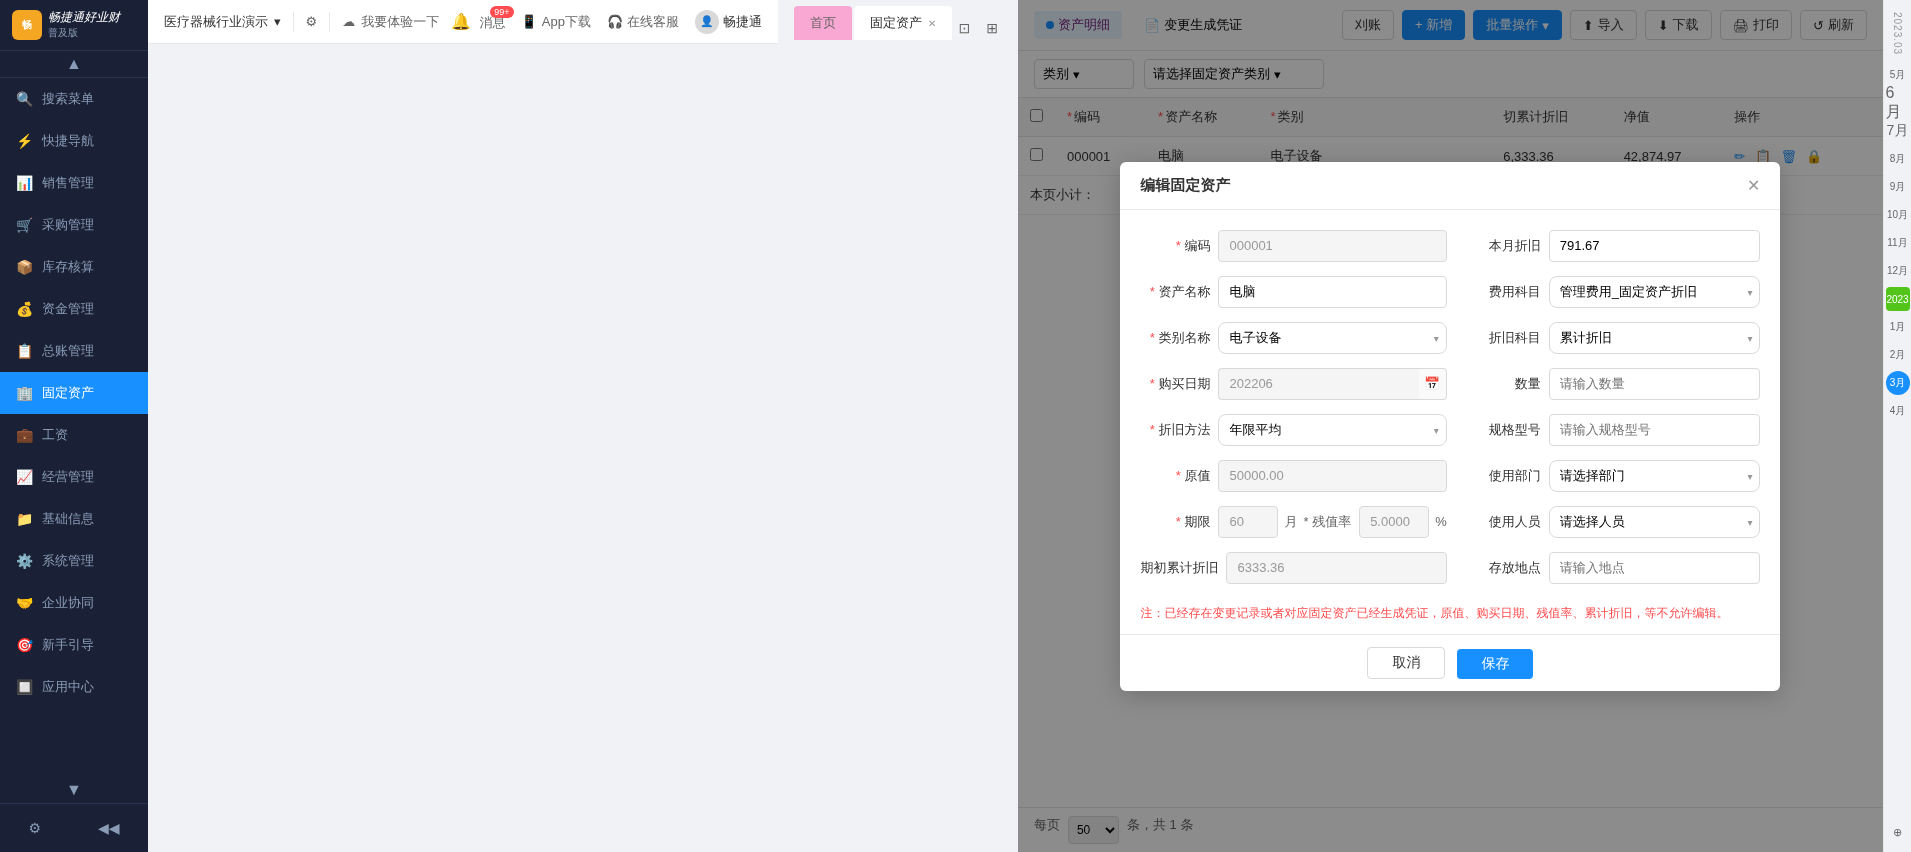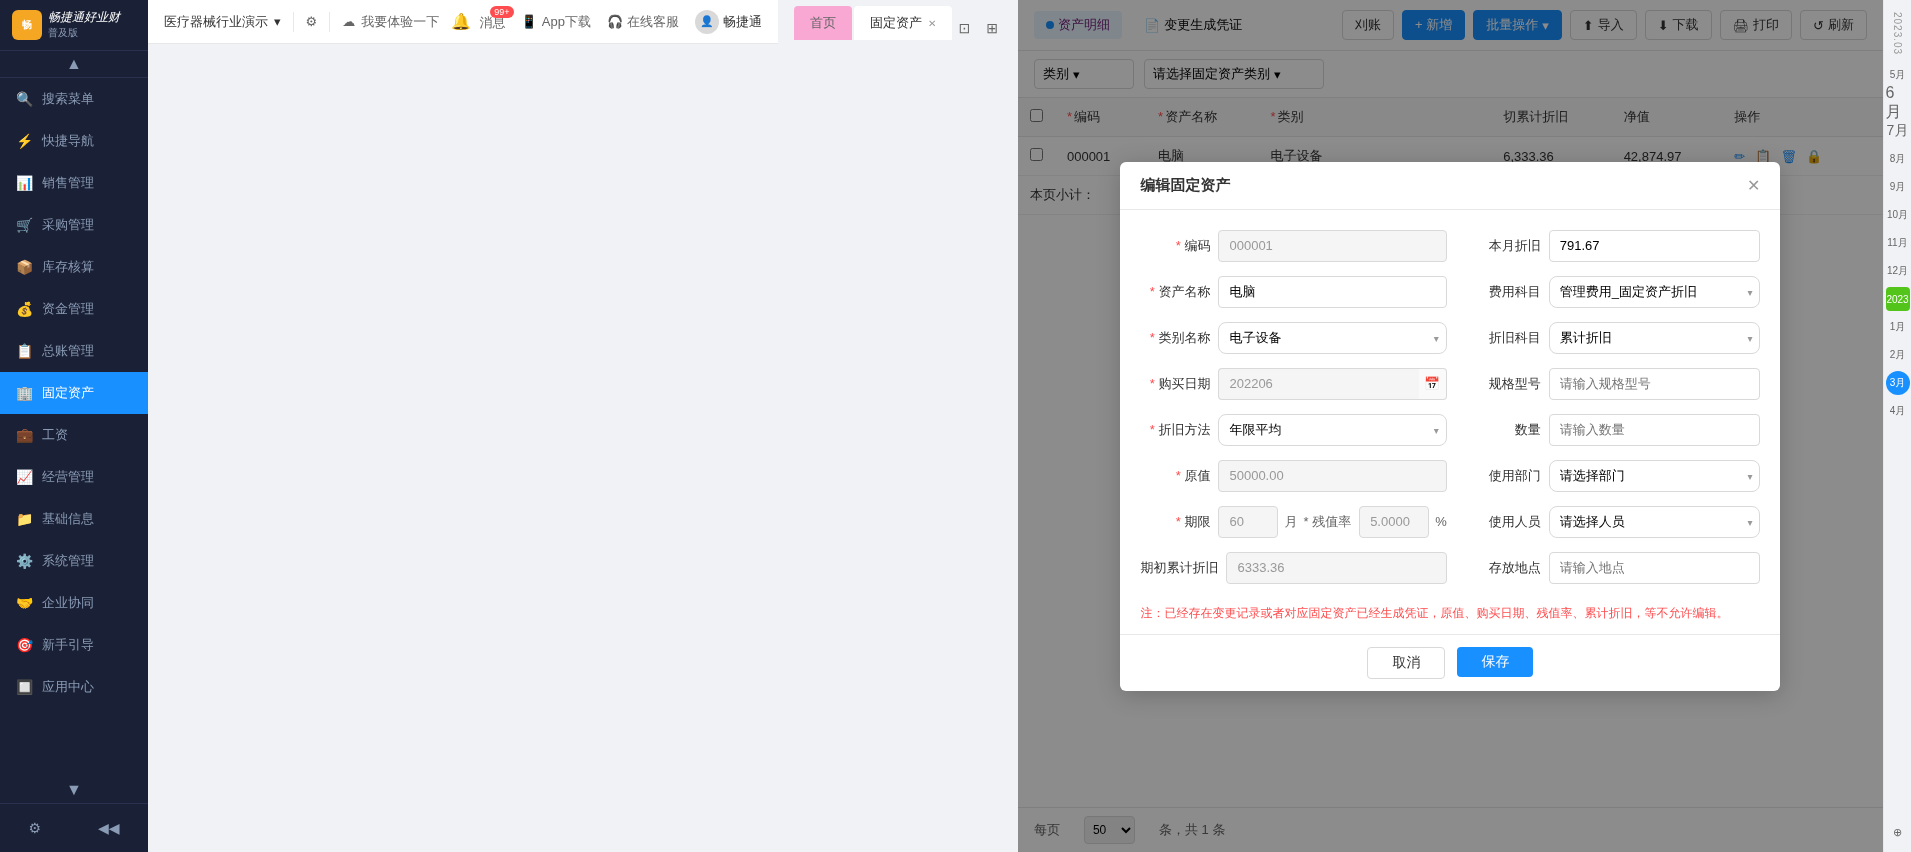--- a/index.html
+++ b/index.html
@@ -197,21 +197,21 @@
       font-size: 11px; color: #666; cursor: pointer;
       border-radius: 4px;
     }
     .right-sidebar-item.highlight { background: #1890ff; color: white; border-radius: 50%; }
     .right-sidebar-item.green { background: #52c41a; color: white; border-radius: 4px; }
 
     
     .pagination {
       padding: 8px 16px;
       border-top: 1px solid #e8e8e8;
-      display: flex; align-items: center; gap: 24px;
+      display: flex; align-items: flex-start; gap: 8px;
       font-size: 13px; color: #666;
     }
     .page-select { height: 28px; border: 1px solid #d9d9d9; border-radius: 4px; font-size: 12px; padding: 0 4px; }
 
     
     .modal-overlay {
       position: absolute; top: 0; left: 0; right: 0; bottom: 0;
       background: rgba(0,0,0,0.45);
       display: flex; align-items: center; justify-content: center;
       z-index: 1000;
@@ -227,21 +227,21 @@
       padding: 14px 20px;
       border-bottom: 1px solid #e8e8e8;
       display: flex; align-items: center; justify-content: space-between;
     }
     .modal-title { font-size: 15px; font-weight: 600; color: #333; }
     .modal-close { font-size: 16px; color: #999; cursor: pointer; }
     .modal-body { padding: 20px; }
     .modal-footer {
       padding: 12px 20px;
       border-top: 1px solid #e8e8e8;
-      display: flex; align-items: flex-start; justify-content: center;
+      display: flex; align-items: flex-end; justify-content: center;
       gap: 12px;
     }
     .modal-note {
       padding: 0 20px 12px;
       font-size: 12px; color: #ff4d4f;
       line-height: 1.5;
     }
 
     
     .form-grid {
@@ -652,27 +652,27 @@
                   <label class="form-label">折旧科目</label>
                   <div class="form-select-wrapper">
                     <select class="form-select">
                       <option>累计折旧</option>
                     </select>
                     <span class="form-select-arrow">▾</span>
                   </div>
                 </div>
 
                 <div class="form-row">
+                  <label class="form-label">数量</label>
+                  <input class="form-input" placeholder="请输入数量" style="">
+                </div>
+
+                <div class="form-row">
                   <label class="form-label">规格型号</label>
                   <input class="form-input" placeholder="请输入规格型号" style="">
-                </div>
-
-                <div class="form-row">
-                  <label class="form-label">数量</label>
-                  <input class="form-input" placeholder="请输入数量" style="">
                 </div>
 
                 <div class="form-row">
                   <label class="form-label">使用部门</label>
                   <div class="form-select-wrapper">
                     <select class="form-select">
                       <option value="">请选择部门</option>
                     </select>
                     <span class="form-select-arrow">▾</span>
                   </div>

